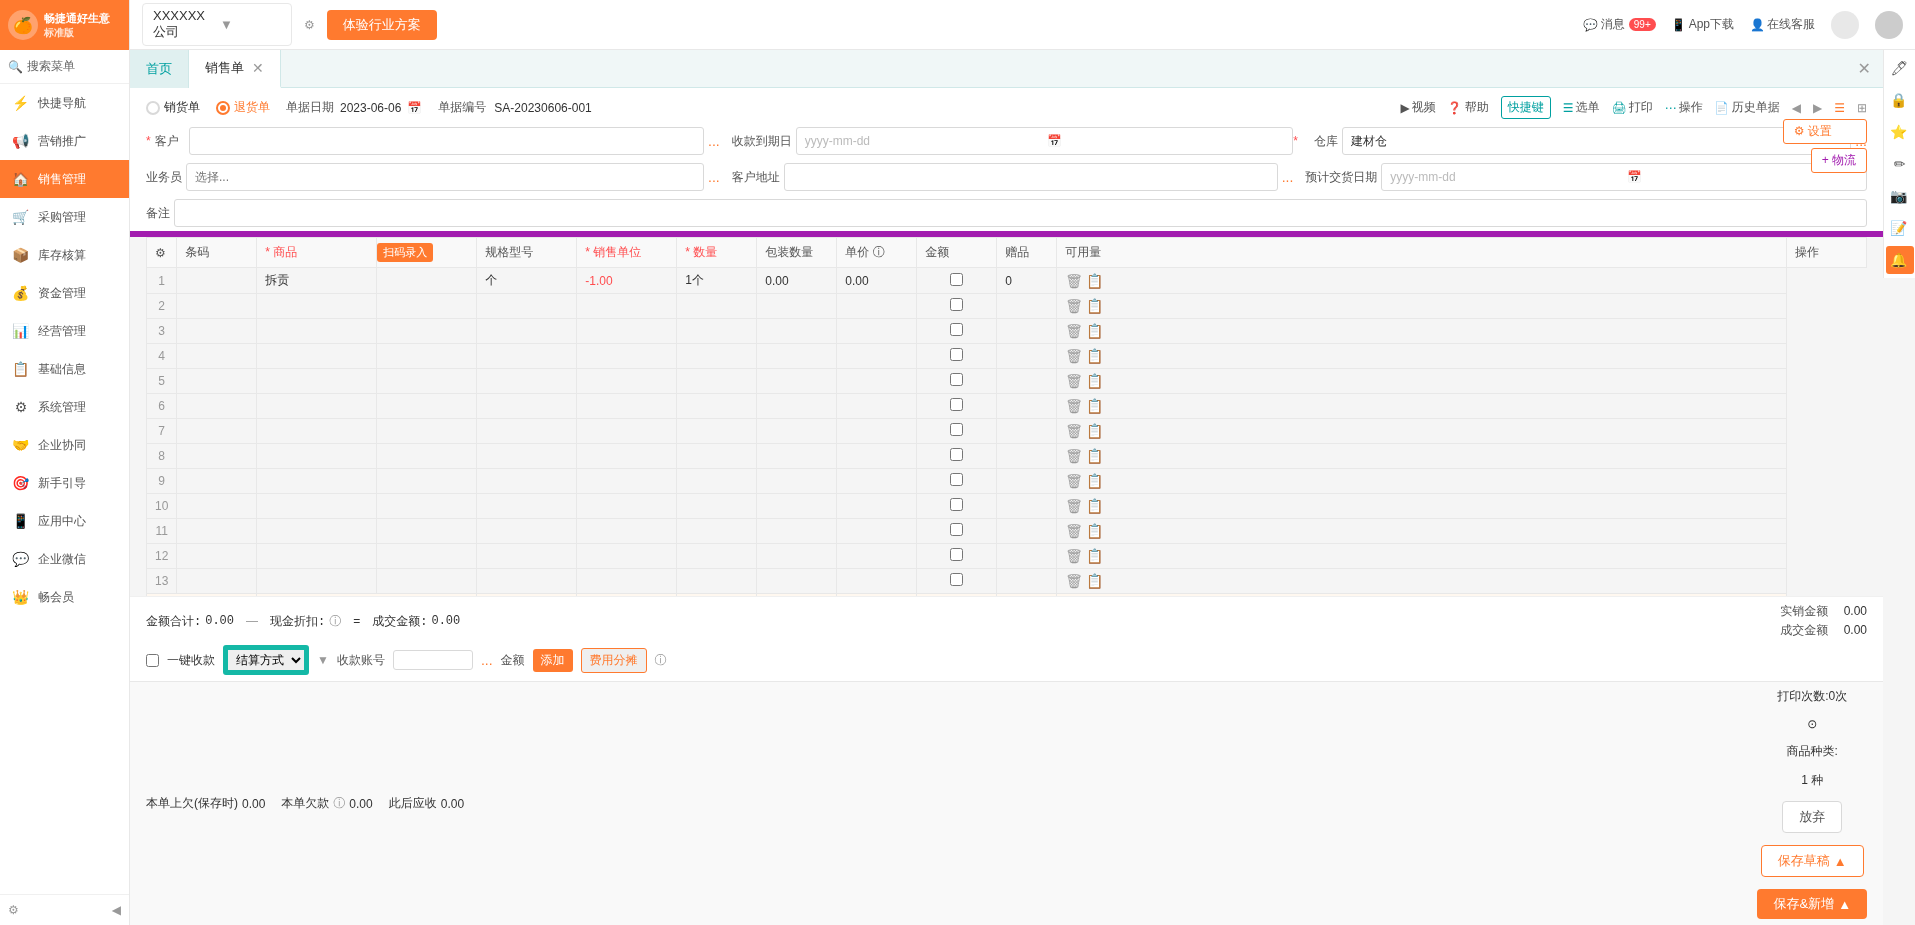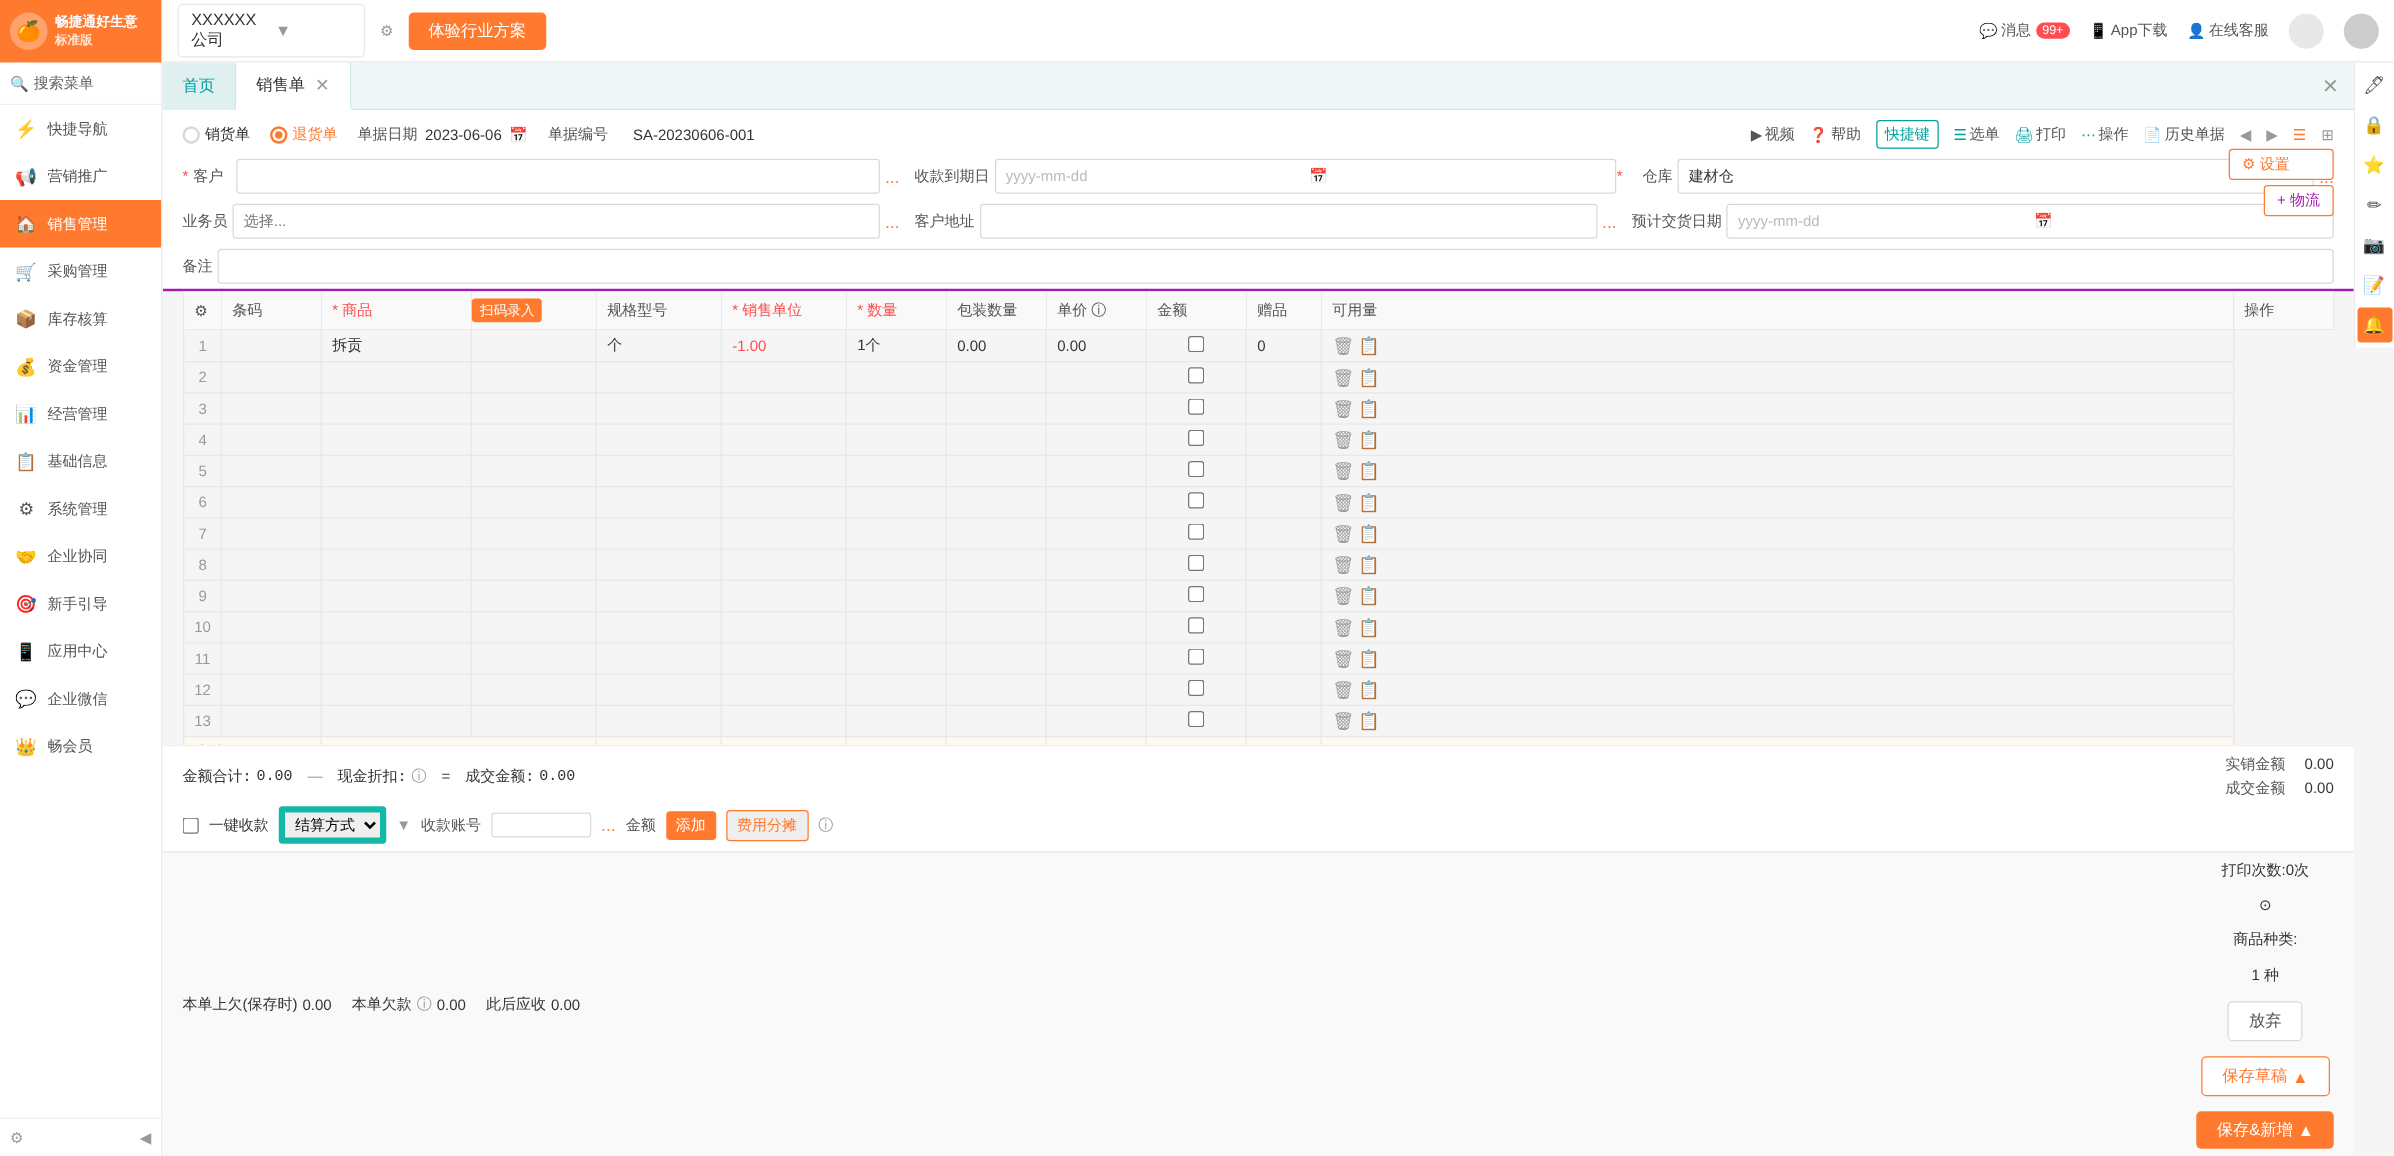--- a/index.html
+++ b/index.html
@@ -188,37 +188,37 @@
       <div class="tab-item home">
         <span>首页</span>
       </div>
       <div class="tab-item active">
         <span>销售单</span>
         <span class="tab-close">✕</span>
       </div>
       <span style="margin-left: auto; padding: 0px 12px; cursor: pointer; color: rgb(153, 153, 153); font-size: 16px;">✕</span>
     </div>
 
-  <div style="background:#fff; padding: 8px 16px 4px; border-bottom: 2px solid #a21caf;">
+  <div style="background:#fff; padding: 8px 16px 4px; border-bottom: 6px solid #a21caf;">
 
     <div style="display:flex;align-items:center;gap:16px;margin-bottom:8px;">
       <div class="radio-item">
         <div class="radio-dot"></div>
         <span>销货单</span>
       </div>
       <div class="radio-item">
         <div class="radio-dot checked"></div>
         <span style="color:#ff7a2f;">退货单</span>
       </div>
       <div style="display:flex;align-items:center;gap:6px;">
         <span style="color:#555;">单据日期</span>
         <span style="font-weight:500;">2023-06-06</span>
         <span style="cursor:pointer;color:#999;">📅</span>
       </div>
-      <div style="display:flex;align-items:center;gap:20px;">
+      <div style="display:flex;align-items:center;gap:8px;">
         <span style="color:#555;">单据编号</span>
         <span style="font-weight:500;">SA-20230606-001</span>
       </div>
       <div style="margin-left:auto;display:flex;gap:12px;align-items:center;">
         <span style="cursor:pointer;color:#555;display:flex;align-items:center;gap:2px;">
           <span>▶</span>
           <span>视频</span>
         </span>
         <span style="cursor:pointer;color:#555;display:flex;align-items:center;gap:2px;">
           <span>❓</span>

